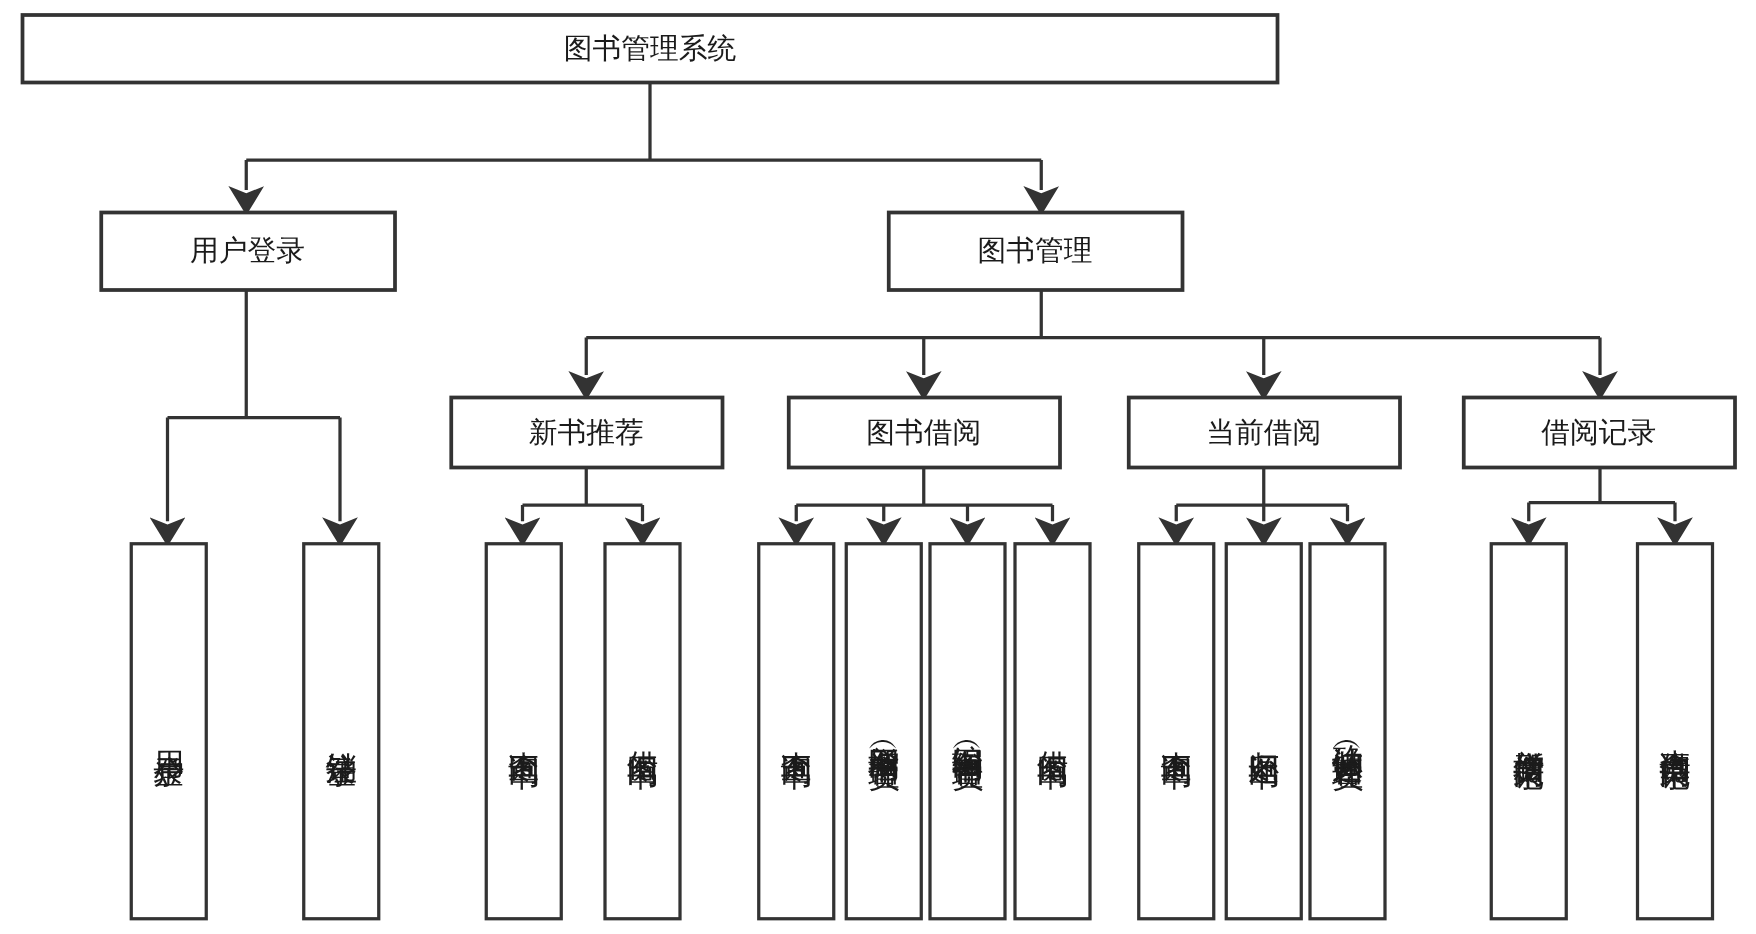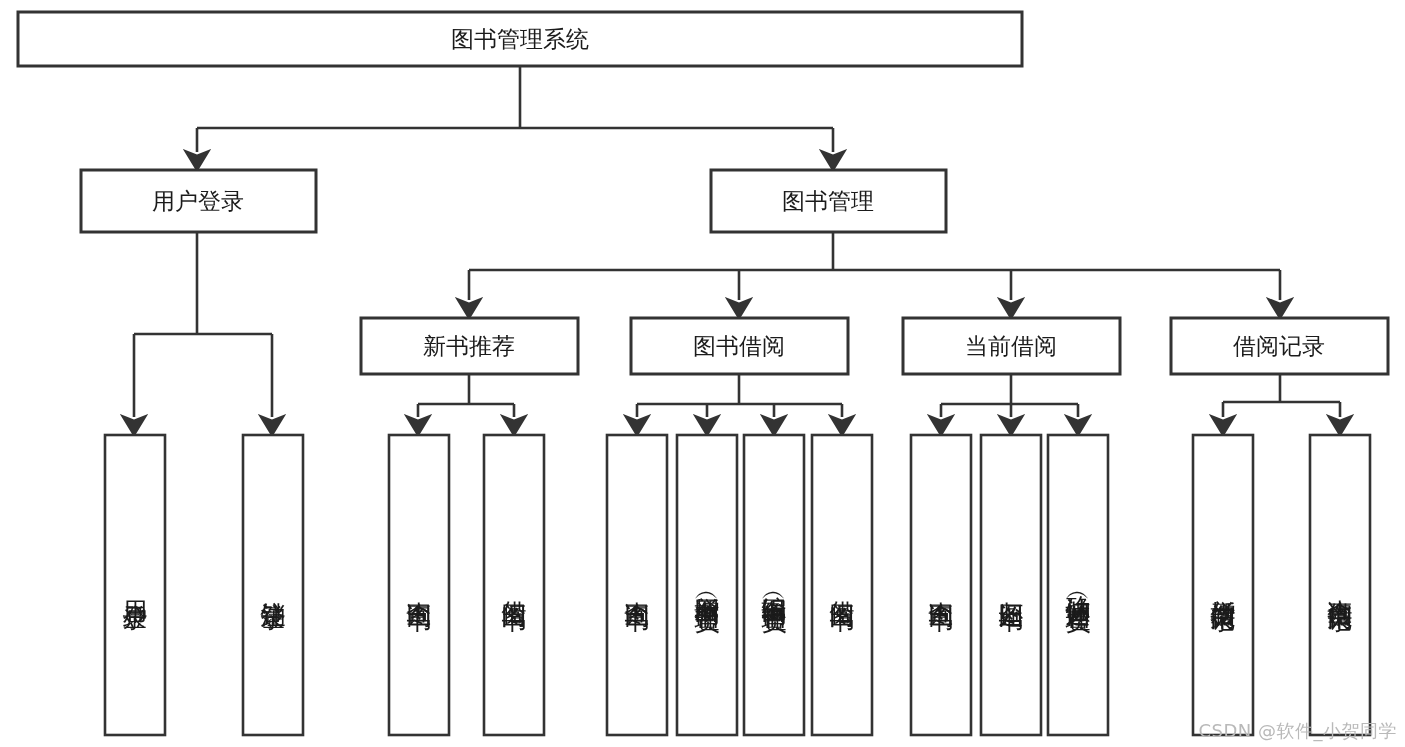--- a/index.html
+++ b/index.html
@@ -286,14 +286,13 @@
     <g>
       <rect class="node-rect-thin" x="1310" y="435" width="60" height="300"></rect>
       <foreignObject x="1310" y="435" width="60" height="300">
         <div xmlns="http://www.w3.org/1999/xhtml" class="leaf-fo-inner">
           <div class="vtext">查询借阅记录</div>
         </div>
       </foreignObject>
     </g>
   </svg>
 
-  <div class="watermark">CSDN @软件_小贺同学</div>
 </div>
 
 </body></html>

